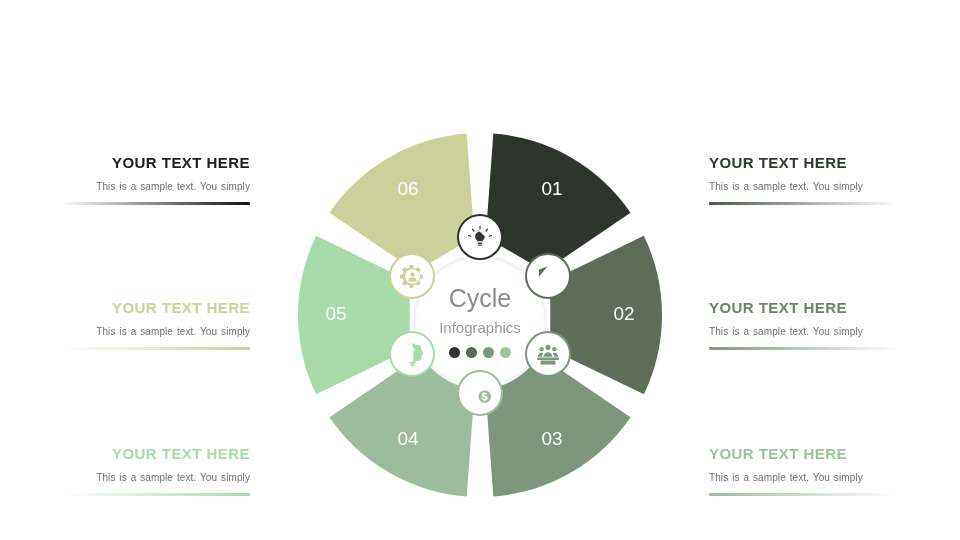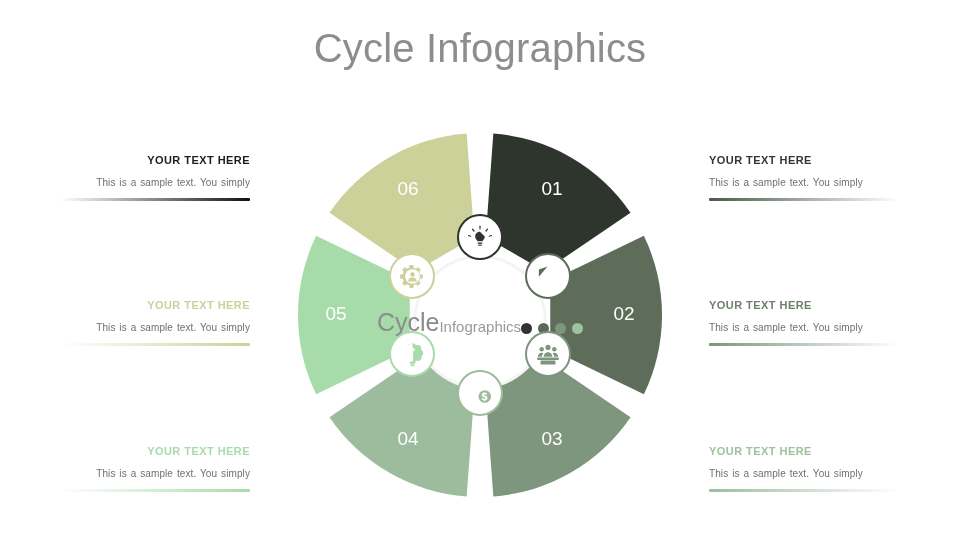--- a/index.html
+++ b/index.html
@@ -23,21 +23,21 @@
   .subtitle{
     margin-top:11px;
     font-size:13px;
     color:#a6a6a6;
     letter-spacing:.3px;
     word-spacing:2px;
   }
   
   .block{position:absolute;width:190px;}
   .block .head{
-    font-size:11px;
+    font-size:15px;
     font-weight:700;
     letter-spacing:.45px;
     line-height:1;
   }
   .block .body{
     margin-top:11px;
     font-size:10px;
     color:#6f6f6f;
     letter-spacing:.1px;
     word-spacing:1px;
@@ -73,20 +73,21 @@
   }
   
   .hub{
     position:absolute;
     left:416px;top:258px;
     width:128px;height:128px;
     border-radius:50%;
     background:#ffffff;
     box-shadow:0 0 0 3px #f4f4f4;
     display:flex;
+    flex-direction:column;
     align-items:center;
     justify-content:center;
   }
   .hub-title{font-size:25px;color:#8b8b8b;line-height:1;}
   .hub-sub{font-size:15px;color:#9a9a9a;margin-top:9px;line-height:1;text-align:right;}
   .hub-dots{margin-top:12px;display:flex;gap:6px;}
   .hub-dots i{width:11px;height:11px;border-radius:50%;display:block;}
 
   
   .badge{
@@ -96,21 +97,20 @@
     background:#ffffff;
     display:flex;align-items:center;justify-content:center;
     box-sizing:border-box;
   }
   .badge svg{display:block;}
 </style>
 </head>
 <body>
 
 <div class="header">
-  <div class="title">Cycle Infographics</div>
 </div>
 
 <div class="block left l1">
   <div class="head" style="color: rgb(29, 29, 29);">YOUR TEXT HERE</div>
   <div class="body">This is a sample text.  You simply</div>
   <div class="rule" style="background: linear-gradient(90deg, rgb(255, 255, 255) 0%, rgb(17, 17, 17) 100%);"></div>
 </div>
 <div class="block left l2">
   <div class="head" style="color: rgb(204, 209, 153);">YOUR TEXT HERE</div>
   <div class="body">This is a sample text.  You simply</div>

